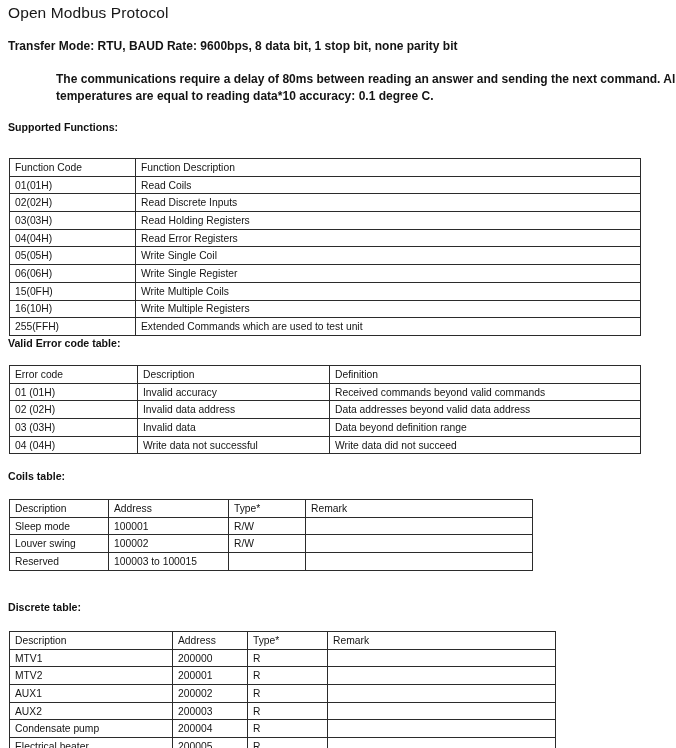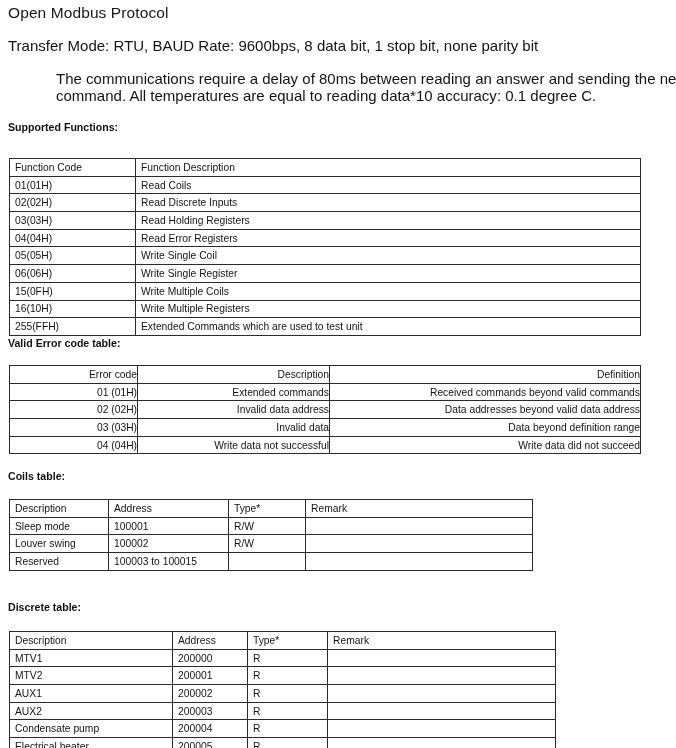--- a/index.html
+++ b/index.html
@@ -32,22 +32,22 @@
     font-weight: 400;
     line-height: 20px;
     color: #171717;
     letter-spacing: 0.1px;
     white-space: nowrap;
   }
 
   .para {
     position: absolute;
     left: 8px;
-    font-size: 15px;
-    font-weight: 400;
+    font-size: 12px;
+    font-weight: 700;
     line-height: 16.5px;
     color: #141414;
     letter-spacing: 0.01px;
   }
 
   .para-transfer { top: 38px; white-space: nowrap; }
   .para-comm     { top: 71px; width: 662px; margin-left: 48px; }
 
   .section-head {
     position: absolute;
@@ -82,21 +82,21 @@
     white-space: nowrap;
     font-weight: 400;
   }
 
   
   #tbl-functions { top: 158px; width: 631px; }
   #tbl-functions col.c0 { width: 126px; }
   #tbl-functions col.c1 { width: 505px; }
 
   
-  #tbl-errors { top: 365px; width: 631px; text-align: right; }
+  #tbl-errors { top: 365px; width: 631px; }
   #tbl-errors col.c0 { width: 128px; }
   #tbl-errors col.c1 { width: 192px; }
   #tbl-errors col.c2 { width: 311px; }
 
   
   #tbl-coils { top: 499px; width: 523px; }
   #tbl-coils col.c0 { width: 99px; }
   #tbl-coils col.c1 { width: 120px; }
   #tbl-coils col.c2 { width: 77px; }
   #tbl-coils col.c3 { width: 227px; }
@@ -179,21 +179,21 @@
         <col class="c2">
       </colgroup>
     <tbody>
         <tr>
           <td>Error code</td>
           <td>Description</td>
           <td>Definition</td>
         </tr>
         <tr>
           <td>01 (01H)</td>
-          <td>Extended commands</td>
+          <td>Invalid accuracy</td>
           <td>Received commands beyond valid commands</td>
         </tr>
         <tr>
           <td>02 (02H)</td>
           <td>Invalid data address</td>
           <td>Data addresses beyond valid data address</td>
         </tr>
         <tr>
           <td>03 (03H)</td>
           <td>Invalid data</td>

